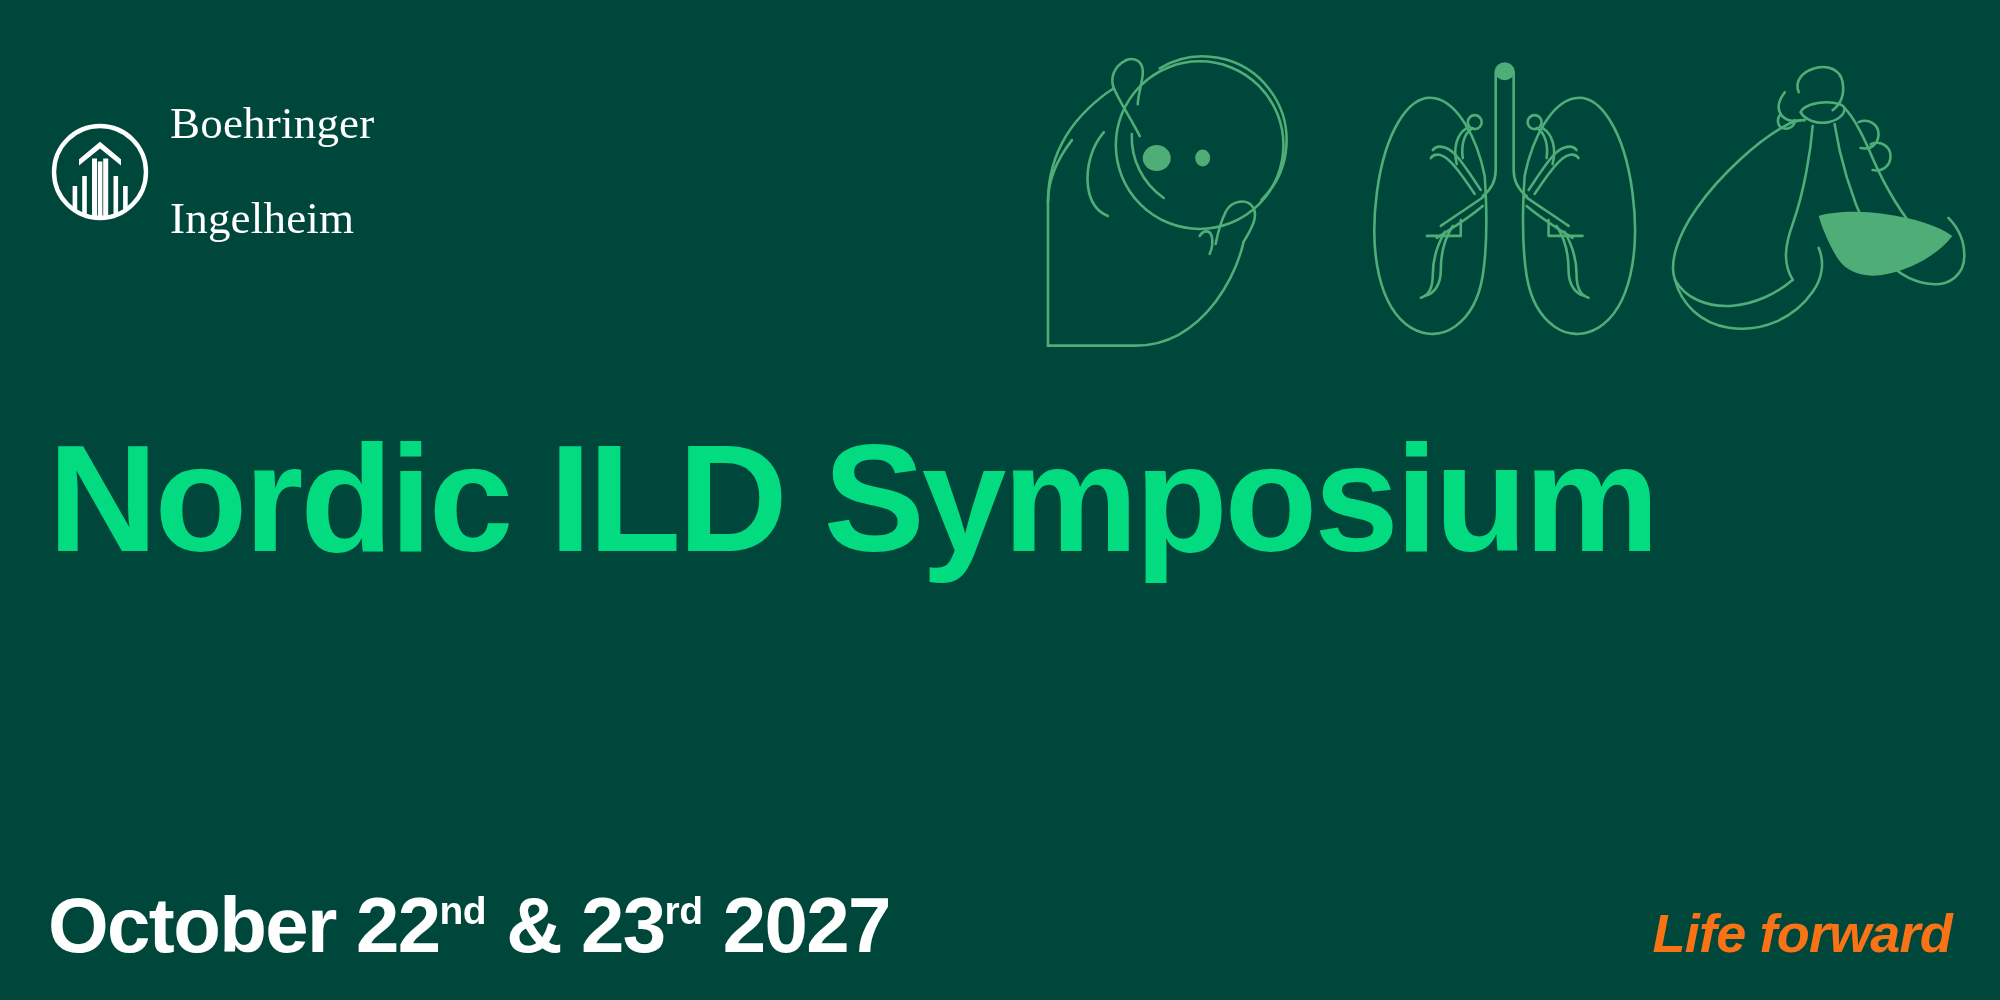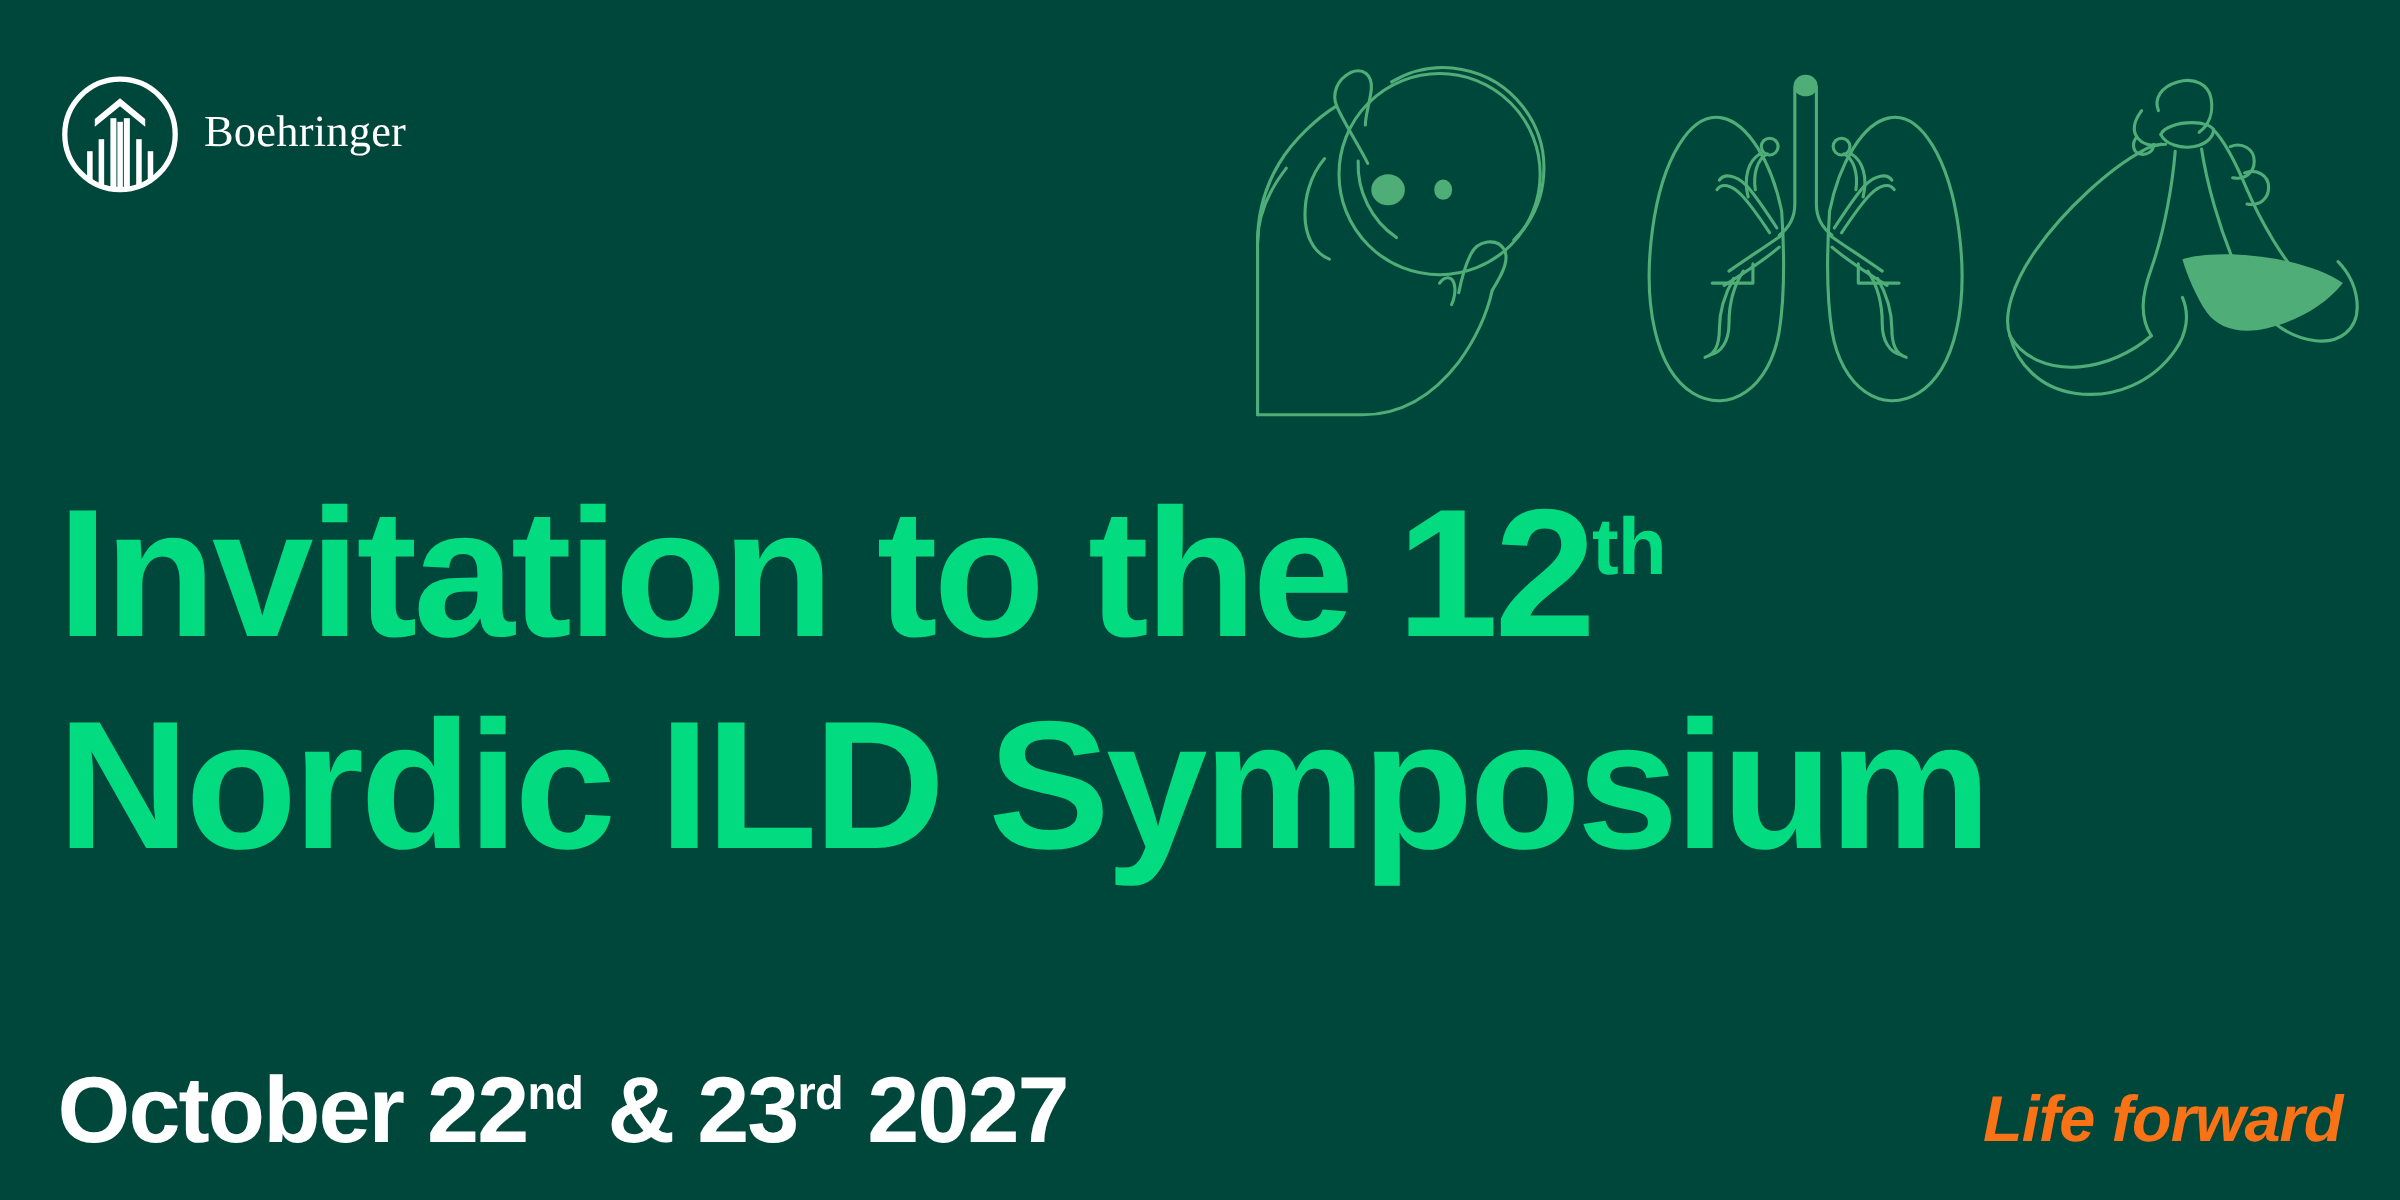--- a/index.html
+++ b/index.html
@@ -29,21 +29,21 @@
   }
   #logo-mark {
     width: 104px;
     height: 104px;
     flex: 0 0 auto;
     display: block;
   }
   #logo-wordmark {
     font-family: "Liberation Serif", "DejaVu Serif", serif;
     color: #ffffff;
-    font-size: 37px;
+    font-size: 45px;
     line-height: 1.06;
     font-weight: 400;
     letter-spacing: 0.2px;
     white-space: pre-line;
     padding-bottom: 2px;
   }
   .wm-line { display: block; }
 
   
   #icon-strip {
@@ -143,20 +143,21 @@
 
         <rect x="24.6" y="66.0" width="4.6" height="34"></rect>
         <rect x="75.1" y="66.0" width="4.6" height="34"></rect>
 
         <path d="M52 21.8 L73.0 39.2 L73.0 45.6 L52 28.6 L31.0 45.6 L31.0 39.2 Z"></path>
       </g>
     </svg>
 
     <div id="logo-wordmark">
       <span class="wm-line">Boehringer</span>
+      <span class="wm-line">Ingelheim</span>
     </div>
   </div>
 
   <div id="icon-strip">
 
     <svg id="icon-hand-face" class="hero-icon" viewBox="0 0 300 310" aria-hidden="true">
       <g fill="none" stroke="#4FAE78" stroke-width="2.6" stroke-linecap="round" stroke-linejoin="round">
 
         <circle cx="160" cy="105" r="84"></circle>
         <path d="M120 28 A84 84 0 0 1 222 160"></path>
@@ -244,21 +245,20 @@
         <path d="M118 86 C124 82 132 80 138 80"></path>
 
         <path d="M8 240 C14 264 34 284 62 288 C96 293 128 278 146 252 C156 238 158 222 152 208"></path>
 
         <path d="M114 74 C110 78 110 86 116 88 C122 90 128 86 128 80"></path>
       </g>
     </svg>
   </div>
 
   <div id="headline">
-    <span class="headline-line" id="headline-line-1"><span>Invitation to the 12</span><span class="ordinal-sup">th</span></span>
     <span class="headline-line" id="headline-line-2">Nordic ILD Symposium</span>
   </div>
 
   <div id="date-line"><span>October </span><span>22</span><span class="ordinal-sup">nd</span><span> &amp; </span><span>23</span><span class="ordinal-sup">rd</span><span> 2027</span></div>
 
   <div id="tagline">Life forward</div>
 
 </div>
 
 </body></html>

